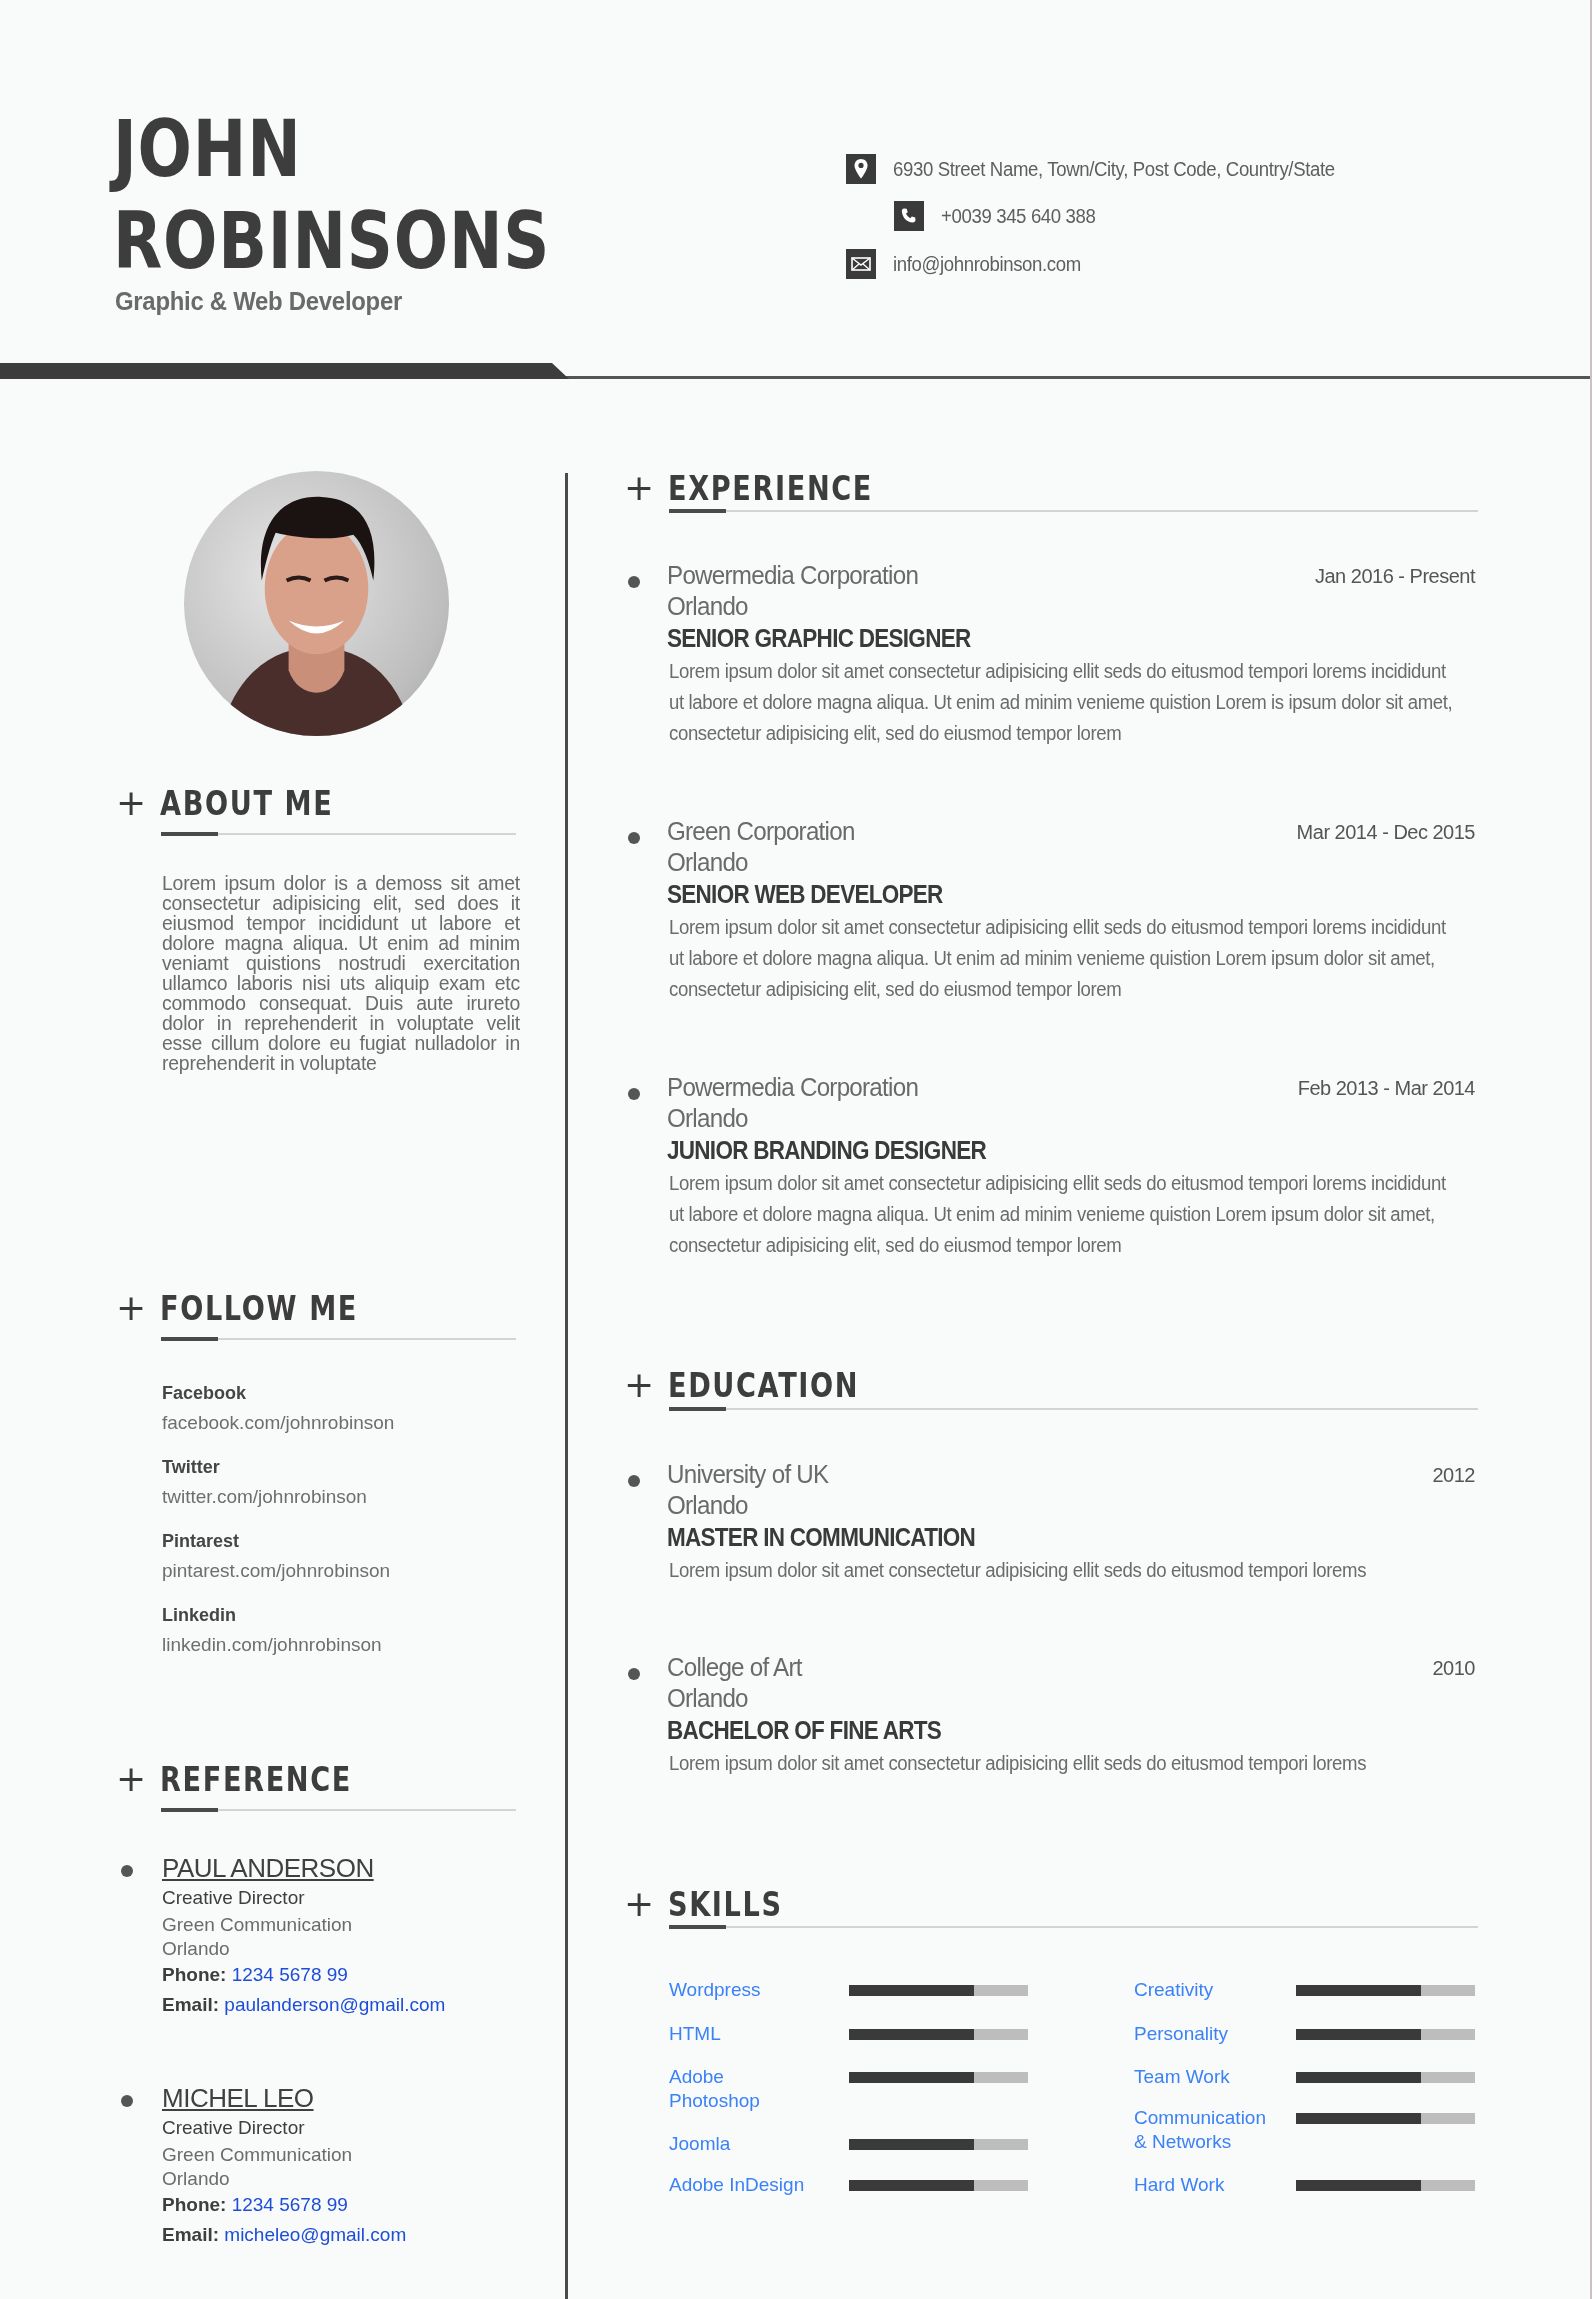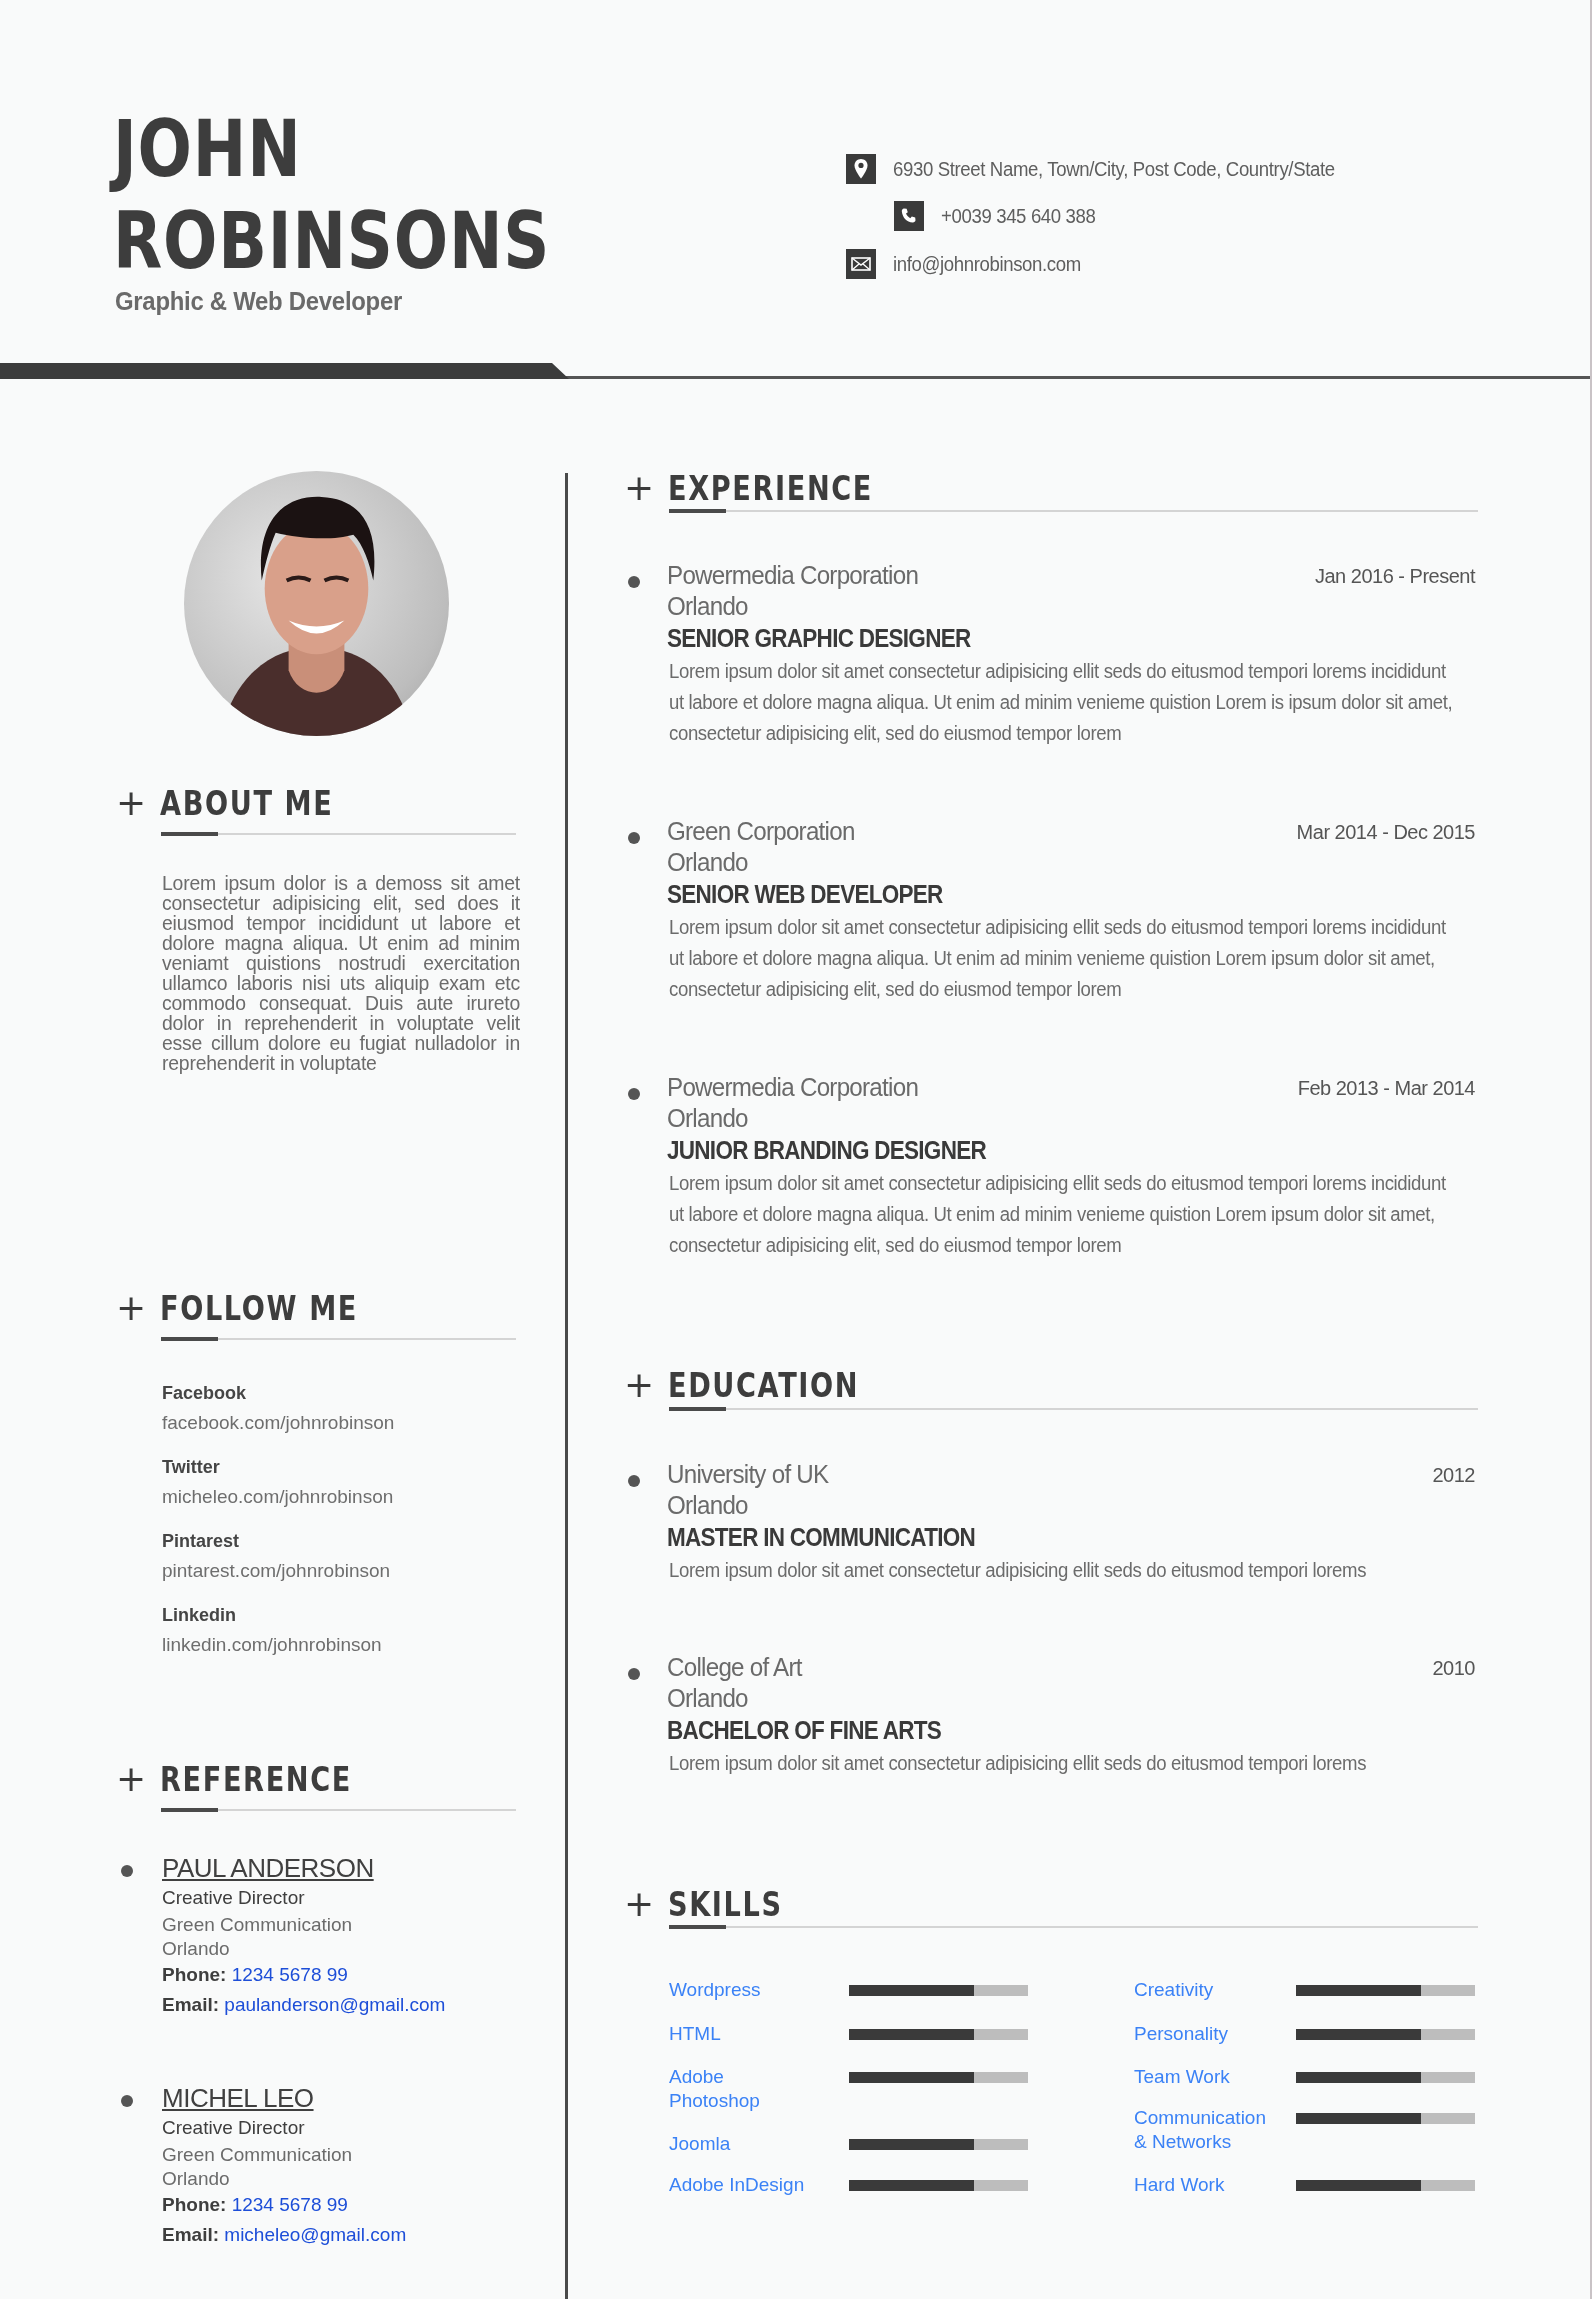--- a/index.html
+++ b/index.html
@@ -129,21 +129,21 @@
   <span class="sec-title">FOLLOW ME</span>
   <span class="sec-line" style="width:355px;"></span>
   <span class="sec-accent"></span>
 </div>
 <div class="follow-item" style="top:1378px;">
   <div class="follow-label">Facebook</div>
   <div class="follow-url">facebook.com/johnrobinson</div>
 </div>
 <div class="follow-item" style="top:1452px;">
   <div class="follow-label">Twitter</div>
-  <div class="follow-url">micheleo.com/johnrobinson</div>
+  <div class="follow-url">twitter.com/johnrobinson</div>
 </div>
 <div class="follow-item" style="top:1526px;">
   <div class="follow-label">Pintarest</div>
   <div class="follow-url">pintarest.com/johnrobinson</div>
 </div>
 <div class="follow-item" style="top:1600px;">
   <div class="follow-label">Linkedin</div>
   <div class="follow-url">linkedin.com/johnrobinson</div>
 </div>
 

